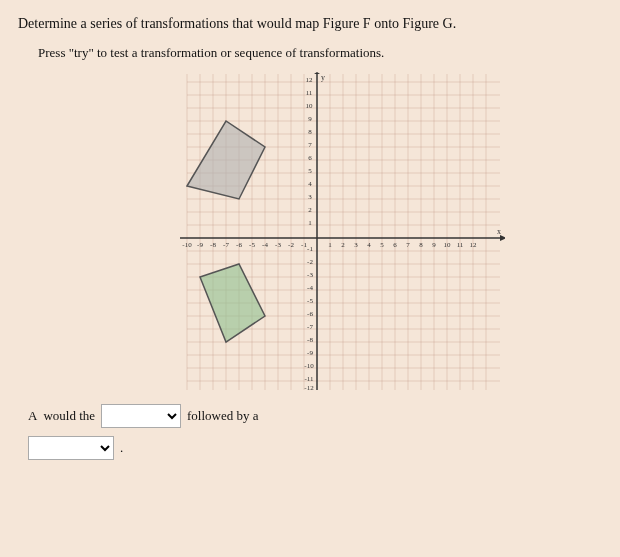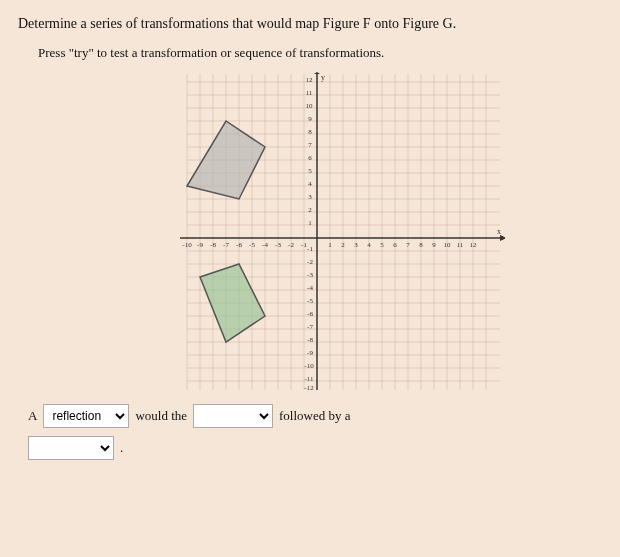--- a/index.html
+++ b/index.html
@@ -249,26 +249,20 @@
 
         <polygon points="75,205 101,270 140,244 114,192" fill="#90c090" fill-opacity="0.6" stroke="#555" stroke-width="1.5"></polygon>
 
       </svg>
     </div>
   </div>
 
   <div class="bottom-row">
     <span class="label-text">A</span>
 
-    <select class="dropdown">
-      <option>reflection</option>
-      <option>rotation</option>
-      <option>translation</option>
-      <option>dilation</option>
-    </select>
 
     <span class="label-text">would the</span>
 
     <select class="dropdown">
       <option></option>
       <option>x-axis</option>
       <option>y-axis</option>
       <option>y=x</option>
       <option>y=-x</option>
     </select>

